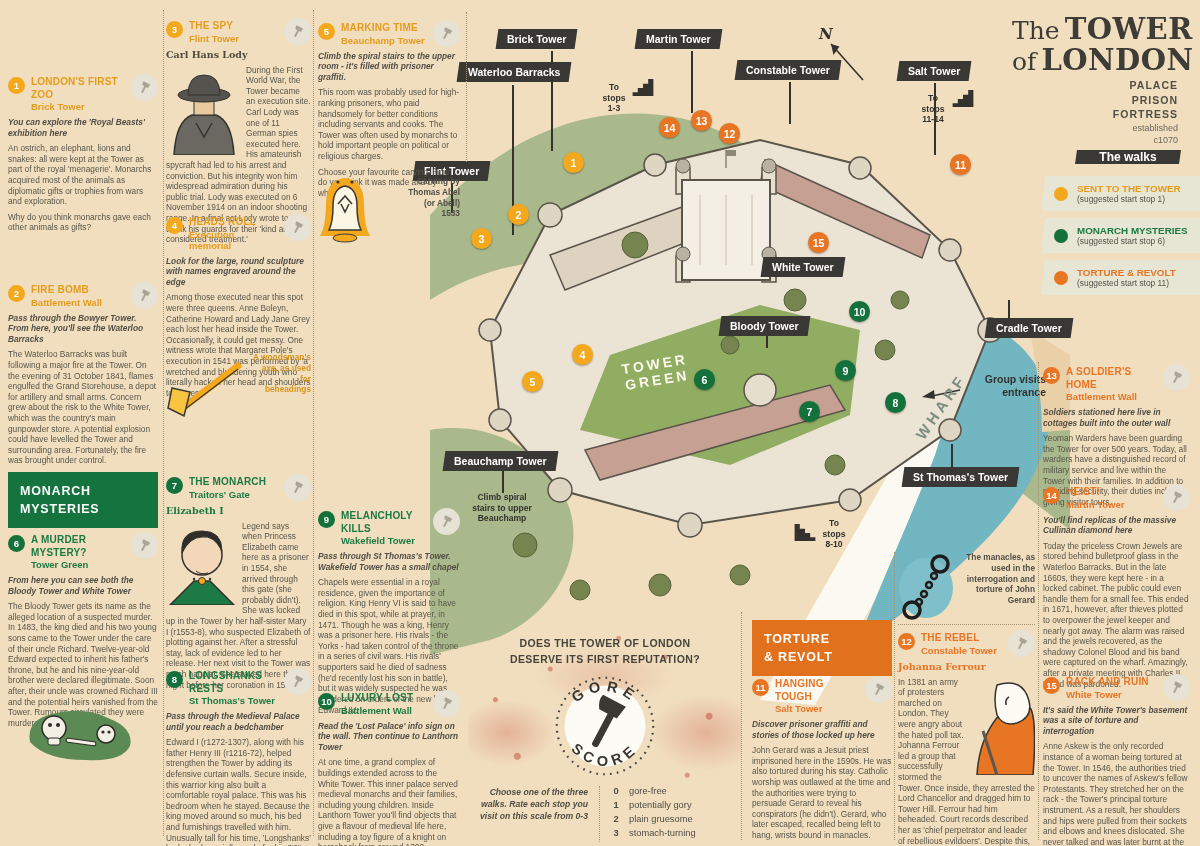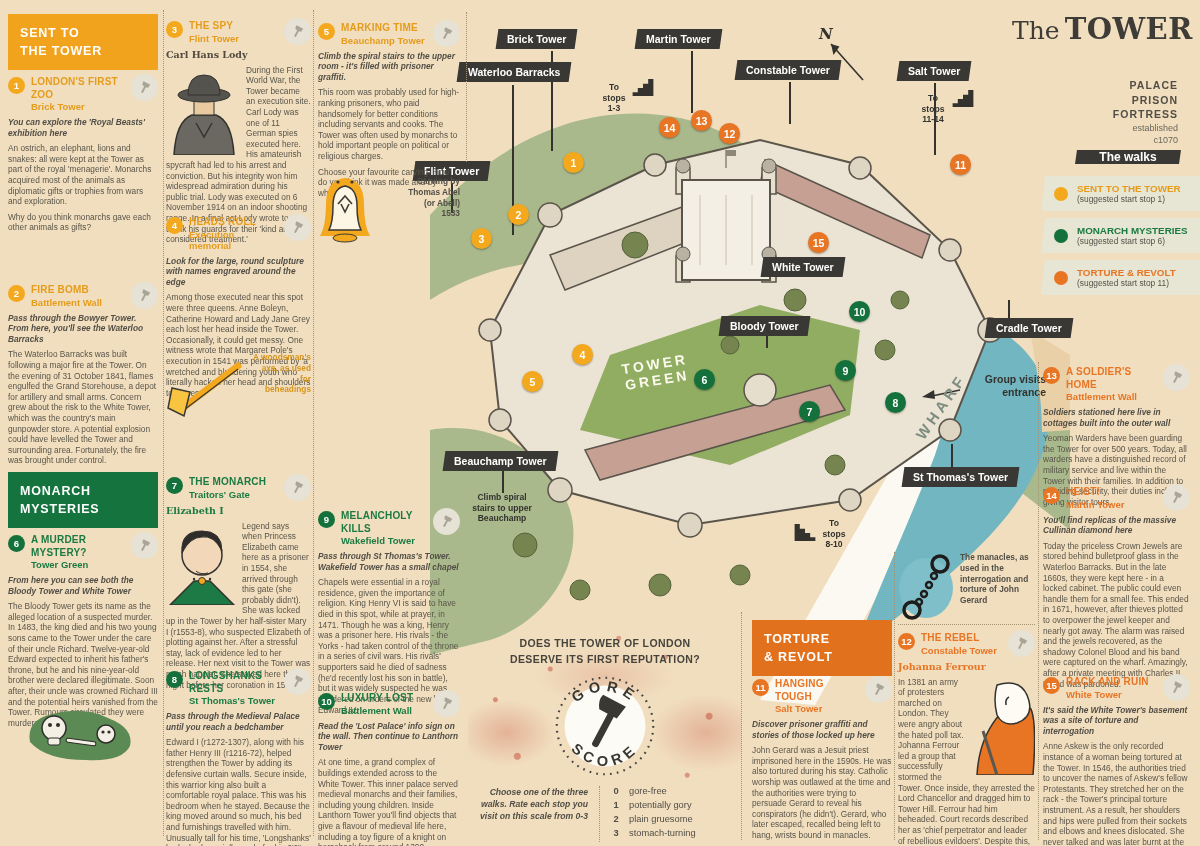--- a/index.html
+++ b/index.html
@@ -32,21 +32,21 @@
   .lead{font-style:italic;font-weight:bold;font-size:8.3px;line-height:1.28;color:#514e46;margin:5px 0}
   .bodytext{font-size:8.3px;line-height:1.28;color:#595549;margin:5px 0}
   .person{font-family:"DejaVu Serif",serif;font-weight:bold;font-size:9.5px;margin:5px 0 2px;color:#514a3e}
   .person.g{color:#1b7a42}.person.o{color:#e87524}
   .fl-l{float:left;margin:2px 6px 2px 0}
   .fl-r{float:right;margin:2px 0 2px 6px}
   .illus-row{position:absolute;left:0;right:0;display:flex;gap:6px;align-items:flex-start}
   .cap{font-size:8.3px;font-weight:bold;line-height:1.3}
   .cap-y{color:#d6951f;text-align:right}
   .cap-g{color:#2e7d4f;text-align:right}
-  .cap-dk{color:#514e46;text-align:left}
+  .cap-dk{color:#514e46;text-align:right}
   .cap-dl{color:#514e46;text-align:right}
   
   #map-svg{position:absolute;left:430px;top:0;z-index:1}
   .chip{position:absolute;z-index:4;color:#fff;font-size:10.5px;font-weight:bold;padding:4px 10px;white-space:nowrap}
   .chip::before{content:"";position:absolute;inset:0;background:#393834;transform:skewX(-8deg);z-index:-1}
   .marker{position:absolute;z-index:4;width:21px;height:21px;border-radius:50%;color:#fff;font-weight:bold;font-size:10.5px;display:flex;align-items:center;justify-content:center;box-shadow:0 1px 2px rgba(0,0,0,.35)}
   .m-y{background:#f3a81e}.m-g{background:#15713c}.m-o{background:#e87524}
   .mapnote{position:absolute;z-index:4;font-size:8.6px;font-weight:bold;color:#33322e;text-align:center;line-height:1.25}
   .lline{position:absolute;z-index:3;width:1.5px;background:#33322e}
   .stairs{position:absolute;z-index:4;fill:#33322e}
@@ -234,22 +234,20 @@
 <div id="wharf-label">WHARF</div>
 
 <div class="vsep" style="left:163px;top:10px;height:826px"></div>
 <div class="vsep" style="left:313px;top:10px;height:826px"></div>
 <div class="vsep" style="left:466px;top:12px;height:150px"></div>
 <div class="vsep" style="left:741px;top:612px;height:228px"></div>
 <div class="vsep" style="left:894px;top:552px;height:288px"></div>
 <div class="vsep" style="left:1038px;top:362px;height:478px"></div>
 
 <div id="col1" class="col">
-  <div class="banner sent" style="top:14px">SENT TO
-THE TOWER</div>
 
   <div class="stop w-y" style="top:76px">
     <div class="stop-head">
       <div class="badge">1</div>
       <div>
           <div class="stop-title">LONDON'S FIRST ZOO</div>
            <div class="stop-loc">Brick Tower</div>
         </div>
       <div class="rate">
           <svg viewBox="0 0 40 40">
@@ -476,20 +474,21 @@
           </svg>
         </div>
     </div>
     <p class="lead">Read the 'Lost Palace' info sign on the wall. Then continue to Lanthorn Tower</p>
     <p class="bodytext">At one time, a grand complex of buildings extended across to the White Tower. This inner palace served medieval monarchs and their families, including young children. Inside Lanthorn Tower you'll find objects that give a flavour of medieval life here, including a toy figure of a knight on horseback from around 1300.</p>
   </div>
 </div>
 
 <div id="title">
   <div><span class="lt">The</span> <span class="bd">TOWER</span></div>
+  <div><span class="lt">of</span> <span class="bd">LONDON</span></div>
 </div>
 <div id="tagline" class="pre">PALACE
 PRISON
 FORTRESS</div>
 <div id="established" class="pre">established
 c1070</div>
 
 <div id="walks-chip">The walks</div>
 <div class="legend-item" style="top:176px">
   <span class="legend-dot" style="background:#f3a81e"></span>

